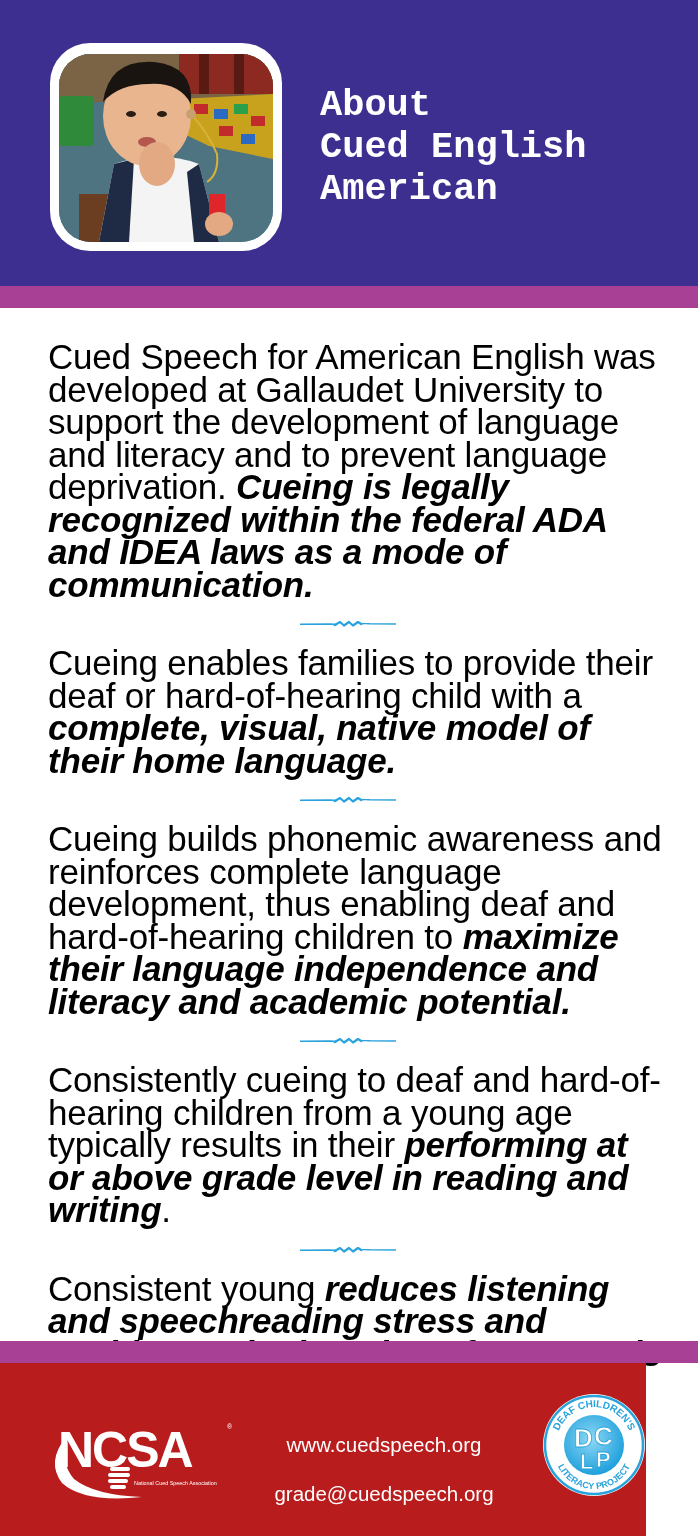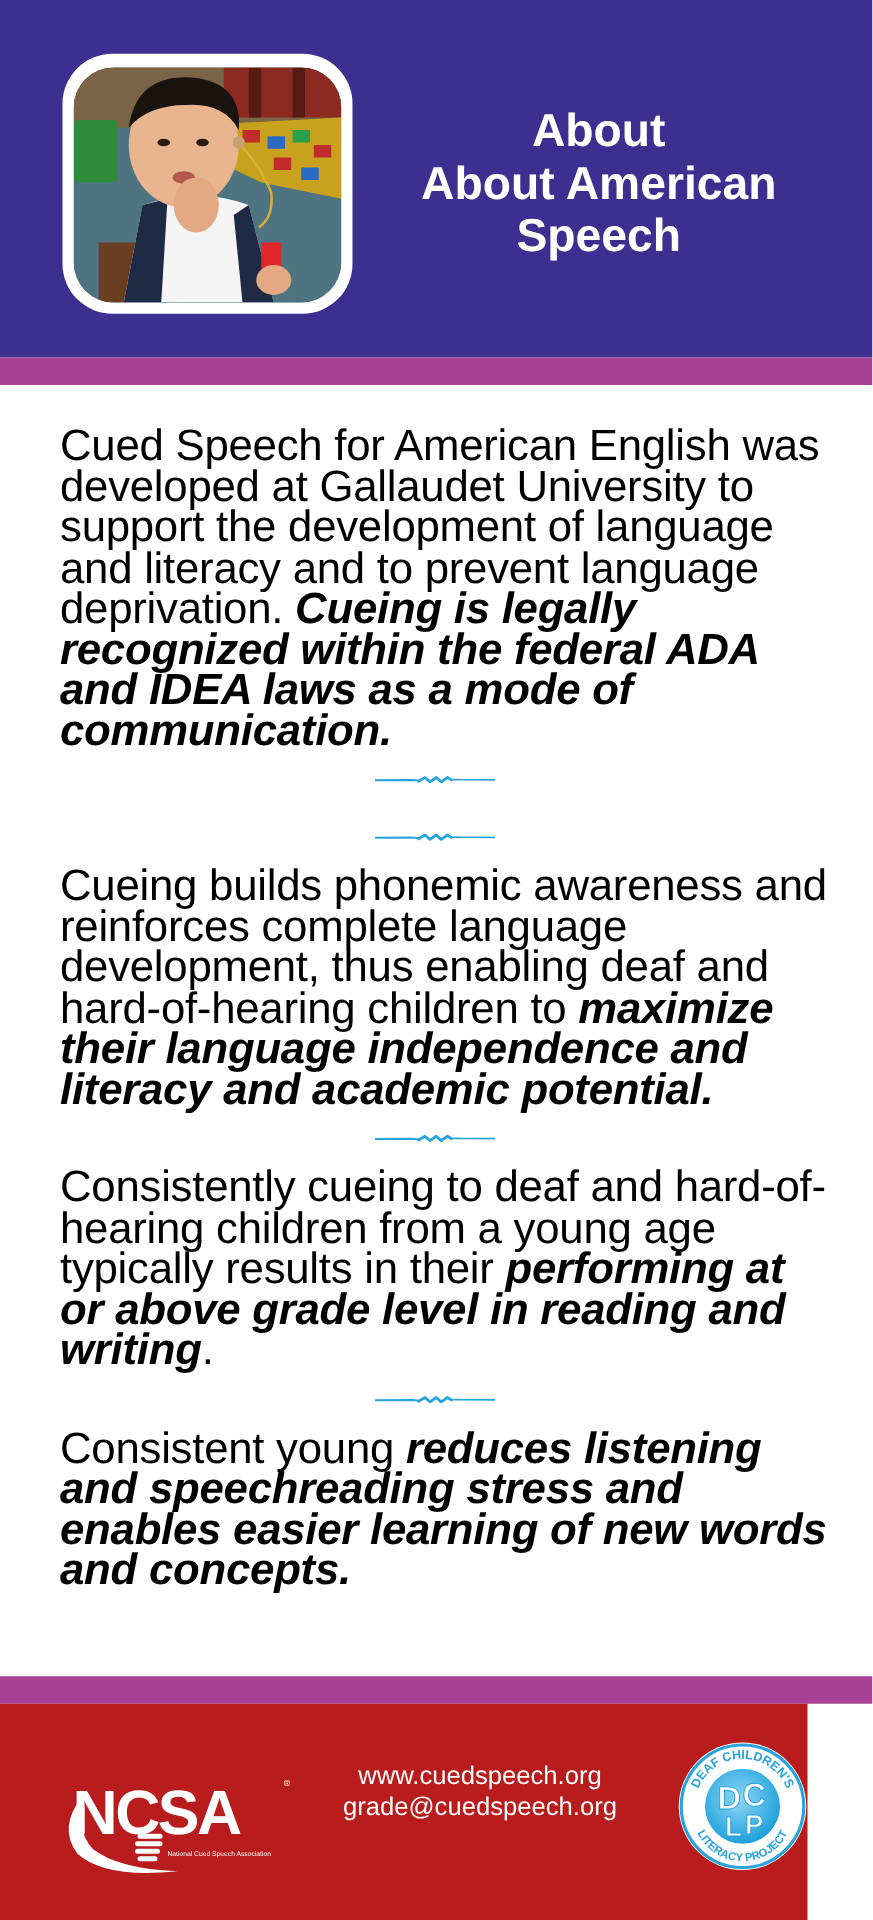--- a/index.html
+++ b/index.html
@@ -31,27 +31,27 @@
       position: absolute;
       left: 9px; top: 11px;
       width: 214px; height: 188px;
       border-radius: 32px;
       overflow: hidden;
       background: linear-gradient(180deg, #6b5a3c 0%, #8a7a55 20%, #4d7a8a 40%, #3e6d7d 100%);
     }
     .photo svg { display: block; }
     .title {
       position: absolute;
-      left: 304px; top: 84px;
+      left: 320px; top: 84px;
       width: 350px;
-      text-align: center;
       color: #ffffff;
       font-size: 37px;
       line-height: 42px;
       font-weight: bold;
+      font-family: Liberation Mono, monospace;
     }
     .title span { display: block; }
     .stripe {
       position: absolute;
       left: 0;
       width: 698px;
       height: 22px;
       background: #a84096;
     }
     .stripe.top { top: 286px; }
@@ -87,21 +87,21 @@
     }
     .contact {
       position: absolute;
       left: 256px; top: 45px;
       width: 256px;
       text-align: center;
       color: #ffffff;
       font-size: 20.5px;
       line-height: 25px;
     }
-    .contact span { display: block; }
+    .contact span { display: block; margin-top: 24px; }
     .dclp-logo {
       position: absolute;
       left: 542px; top: 30px;
       width: 104px; height: 104px;
     }
   </style>
 </head>
 <body>
 
 <div class="header">
@@ -142,38 +142,39 @@
 
         <ellipse cx="98" cy="110" rx="18" ry="22" fill="#e2a983"></ellipse>
 
         <rect x="150" y="140" width="16" height="24" fill="#e0262a"></rect>
         <ellipse cx="160" cy="170" rx="14" ry="12" fill="#e2a983"></ellipse>
       </svg>
     </div>
   </div>
   <div class="title">
     <span>About</span>
-    <span>About American</span>
-    <span>Speech</span>
+    <span>Cued English</span>
+    <span>American</span>
   </div>
 </div>
 
 <div class="stripe top"></div>
 
 <div class="content">
   <p class="para"><span>Cued Speech for American English was developed at Gallaudet University to support the development of language and literacy and to prevent language deprivation. </span><b>Cueing is legally recognized within the federal ADA and IDEA laws as a mode of communication.</b><span></span></p>
 
   <div class="divider">
     <svg width="96" height="10" viewBox="0 0 96 10">
       <path d="M0,5.2 L30,5 Q34,5.5 37,5.5" stroke="#29a3dc" stroke-width="1.6" fill="none"></path>
       <path d="M34,6.5 L40,3 L44,6.5 L49,3 L53,6.5 L58,3 L62,5.5" stroke="#29a3dc" stroke-width="2.2" fill="none" stroke-linejoin="round"></path>
       <path d="M60,4.8 Q65,4.5 70,4.8 L96,5" stroke="#29a3dc" stroke-width="1.4" fill="none"></path>
     </svg>
   </div>
 
+  <p class="para"><span>Cueing enables families to provide their deaf or hard-of-hearing child with a </span><b>complete, visual, native model of their home language.</b><span></span></p>
 
   <div class="divider">
     <svg width="96" height="10" viewBox="0 0 96 10">
       <path d="M0,5.2 L30,5 Q34,5.5 37,5.5" stroke="#29a3dc" stroke-width="1.6" fill="none"></path>
       <path d="M34,6.5 L40,3 L44,6.5 L49,3 L53,6.5 L58,3 L62,5.5" stroke="#29a3dc" stroke-width="2.2" fill="none" stroke-linejoin="round"></path>
       <path d="M60,4.8 Q65,4.5 70,4.8 L96,5" stroke="#29a3dc" stroke-width="1.4" fill="none"></path>
     </svg>
   </div>
 
   <p class="para"><span>Cueing builds phonemic awareness and reinforces complete language development, thus enabling deaf and hard-of-hearing children to </span><b>maximize their language independence and literacy and academic potential.</b><span></span></p>

